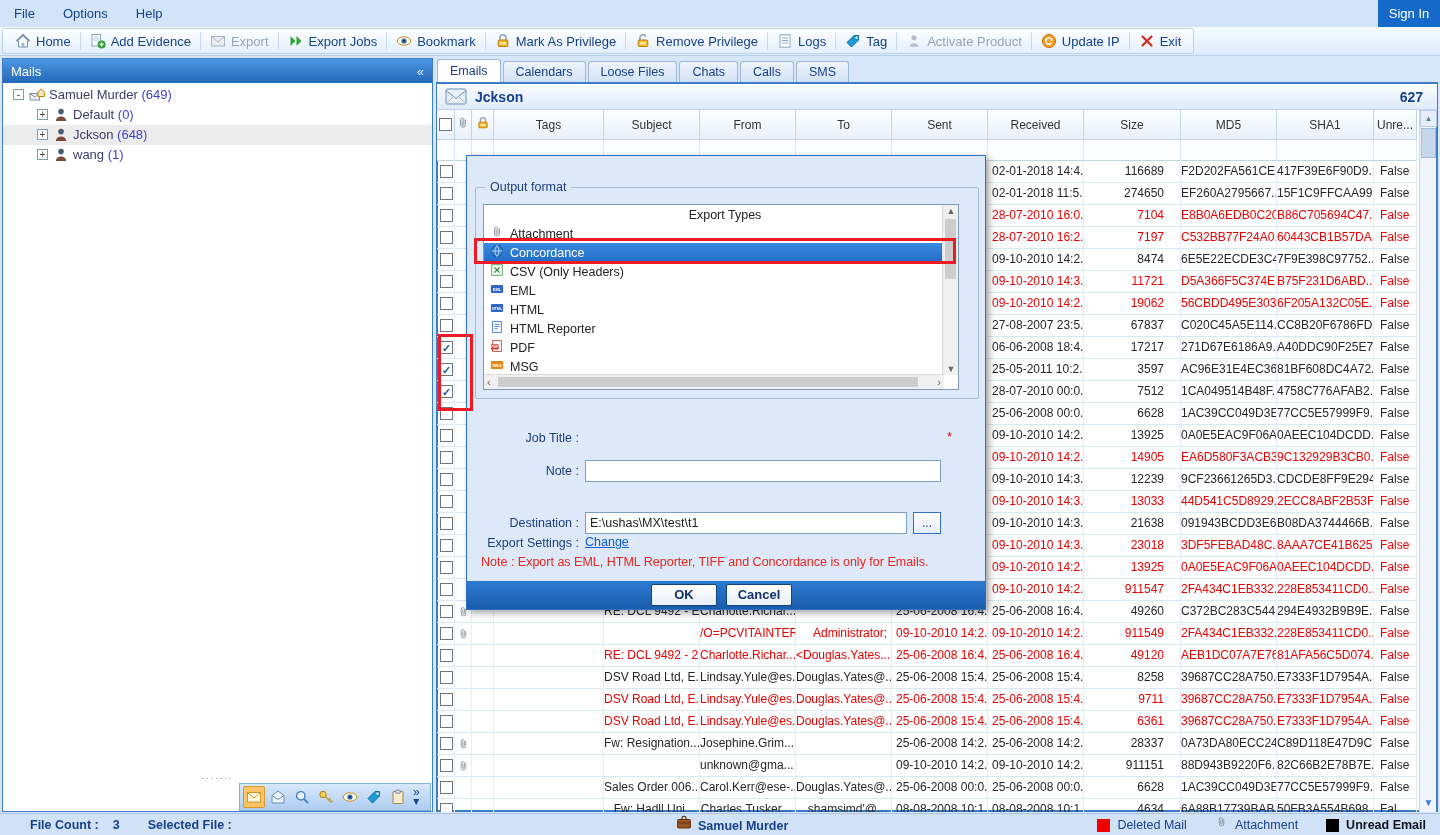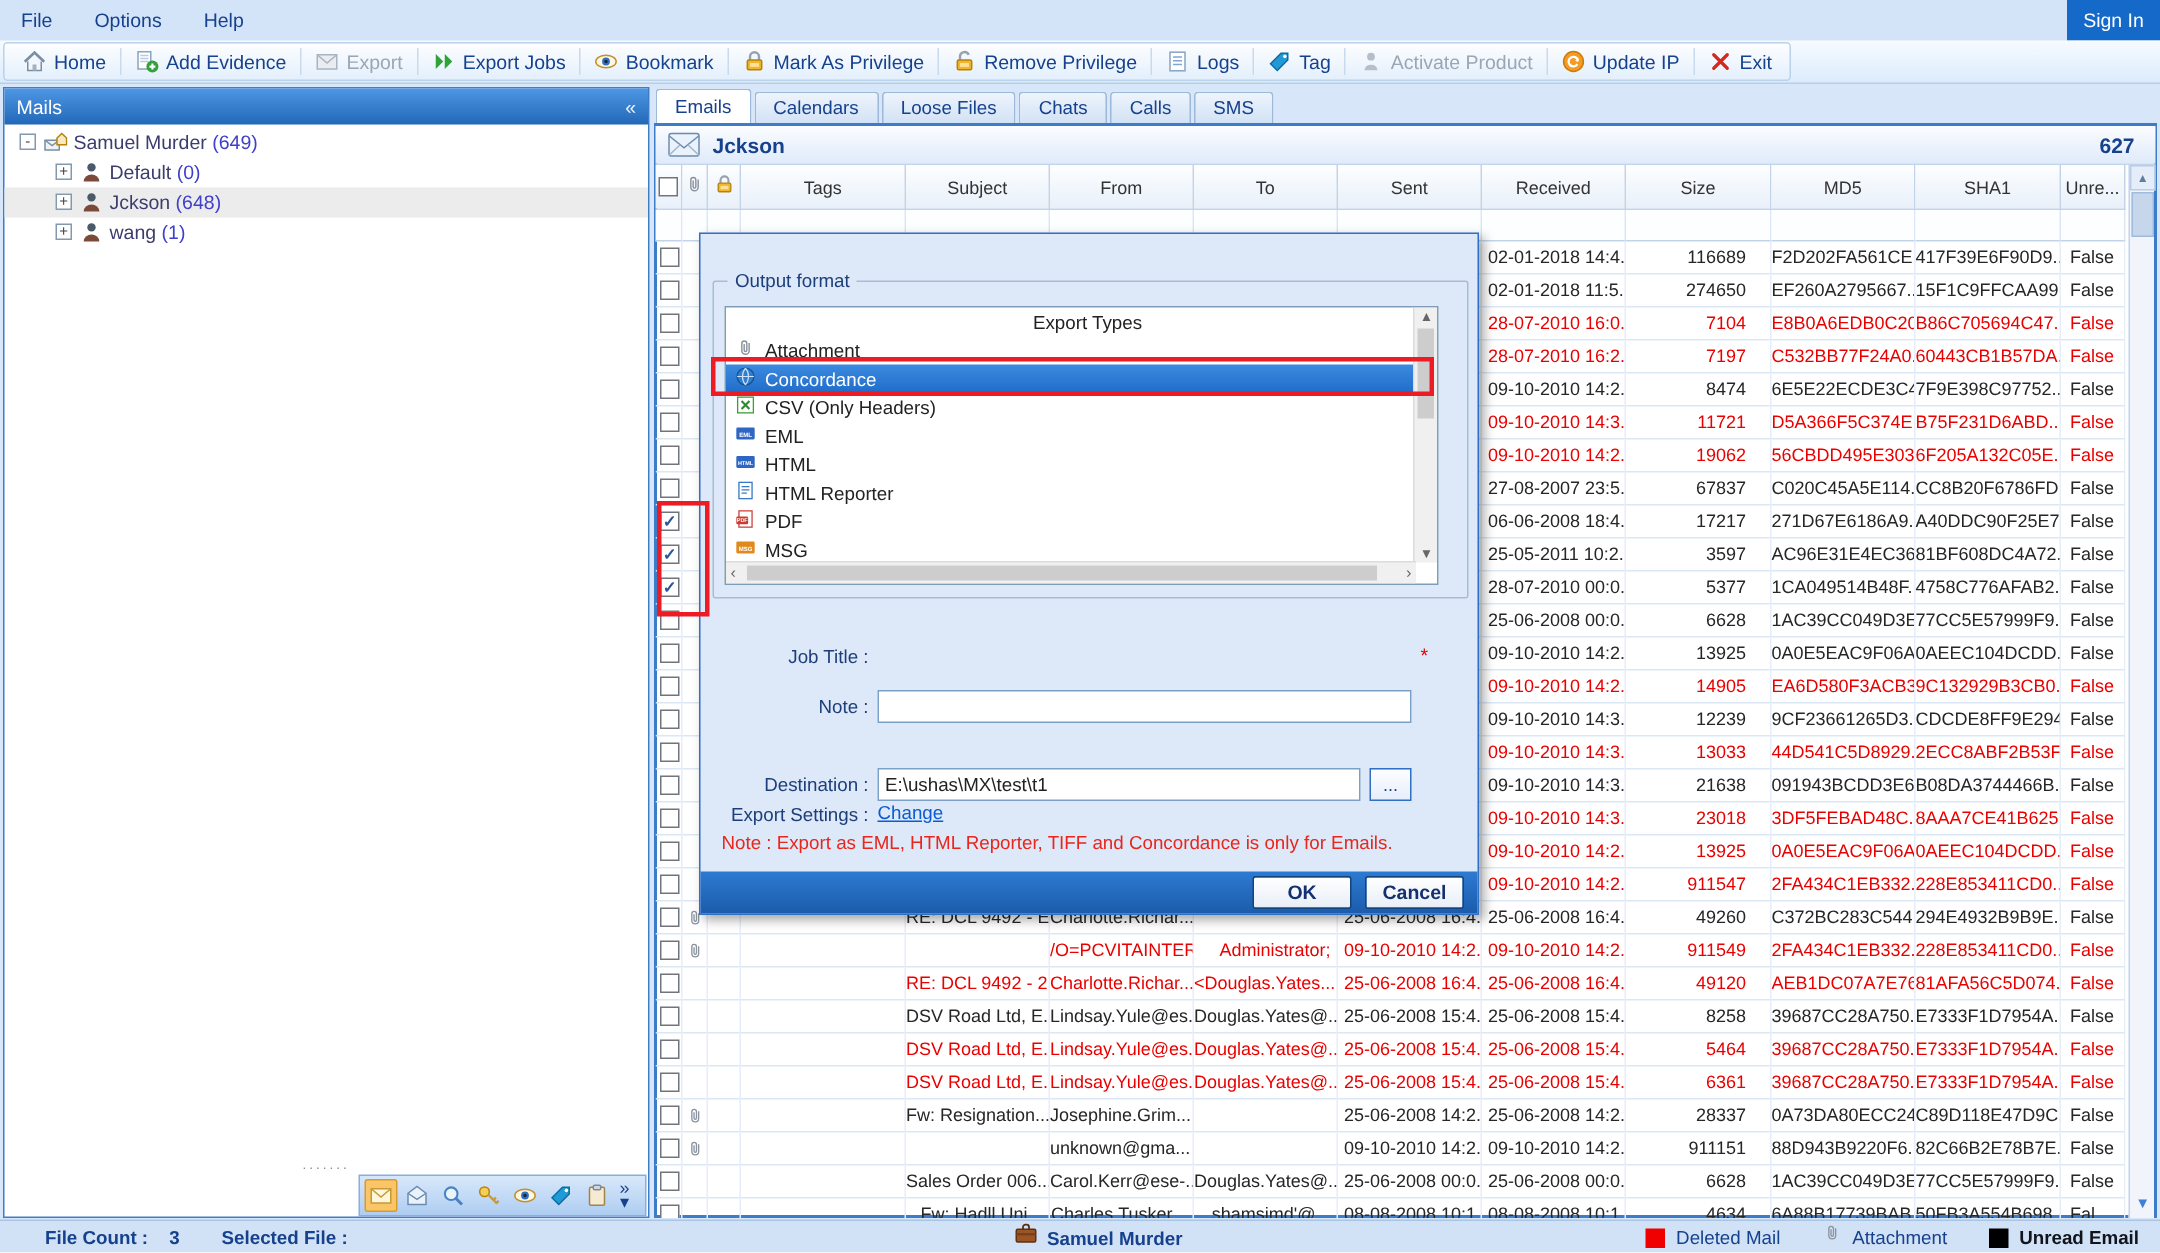--- a/index.html
+++ b/index.html
@@ -89,21 +89,21 @@
   #dlg-list-hscroll .al1 { position:absolute; left:3px; top:0; color:#666; font-size:11px; line-height:14px; }
   #dlg-list-hscroll .ar1 { position:absolute; right:3px; top:0; color:#666; font-size:11px; line-height:14px; }
   #dlg-list-hscroll .th { position:absolute; left:14px; top:2px; width:420px; height:10px; background:#cdcdcd; }
   .fieldrow { position:absolute; left:0; width:100%; height:22px; }
   .flabel2 { position:absolute; left:14px; width:98px; text-align:right; font-size:12.5px; color:#1c3f7a; line-height:22px; }
   .finput { position:absolute; left:118px; top:0; width:356px; height:22px; border:1px solid #7aa0c8; background:#fff; font-size:12.5px; font-family:"Liberation Sans",sans-serif; color:#222; padding:0 4px; }
   .req { position:absolute; left:480px; top:2px; color:#e00000; font-size:13px; }
   #dlg-browse { position:absolute; left:446px; top:0; width:28px; height:22px; background:linear-gradient(#fdfeff,#e7eefb); border:1px solid #2f6fc4; color:#16418c; font-size:12px; text-align:center; line-height:20px; }
   #dlg-change { position:absolute; left:118px; top:3px; font-size:12.5px; color:#0b5bd3; text-decoration:underline; }
   #dlg-note { position:absolute; left:14px; top:399px; width:494px; font-size:12.5px; color:#e8261c; }
-  #dlg-footer { position:absolute; left:0; bottom:0; width:100%; height:28px; background:linear-gradient(#2d7ad2,#1b5cab); display:flex; align-items:center; justify-content:flex-end; gap:9px; padding-right:9px; }
+  #dlg-footer { position:absolute; left:0; bottom:0; width:100%; height:28px; background:linear-gradient(#2d7ad2,#1b5cab); display:flex; align-items:center; justify-content:center; gap:9px; padding-right:9px; }
   .dlg-btn { min-width:66px; height:22px; background:linear-gradient(#ffffff,#e8eef8); border:1px solid #12457e; border-radius:2px; color:#12316e; font-size:13px; font-weight:bold; text-align:center; line-height:20px; padding:0 8px; }
 
   
   #redbox-concordance { position:absolute; left:474px; top:238px; width:482px; height:26px; border:3px solid #ed1b24; z-index:30; }
   #redbox-checkboxes { position:absolute; left:438px; top:334px; width:35px; height:77px; border:3px solid #ed1b24; z-index:30; }
 
   
   #statusbar { position:absolute; left:0; top:813px; width:1440px; height:22px; background:#d2e2f6; border-top:1px solid #aac4e4; font-size:12.5px; color:#16418c; }
   #sb-left { position:absolute; left:30px; top:0; line-height:22px; font-weight:bold; display:flex; gap:14px; }
   #sb-case { position:absolute; left:676px; top:0; line-height:22px; font-weight:bold; display:flex; align-items:center; gap:6px; }
@@ -574,21 +574,21 @@
       <div class="trow">
         <div class="cell ac" style="width: 18px;"><span class="cb">✓</span></div>
         <div class="cell ac" style="width: 17px;"></div>
         <div class="cell ac" style="width: 22px;"></div>
         <div class="cell al" style="width: 110px;"></div>
         <div class="cell ar" style="width: 96px;"></div>
         <div class="cell ar" style="width: 96px;"></div>
         <div class="cell ar" style="width: 96px;"></div>
         <div class="cell al" style="width: 96px;"></div>
         <div class="cell al" style="width: 96px;">28-07-2010 00:0...</div>
-        <div class="cell asz" style="width: 97px;">5377</div>
+        <div class="cell asz" style="width: 97px;">7512</div>
         <div class="cell ac" style="width: 96px;">1CA049514B48F...</div>
         <div class="cell ac" style="width: 97px;">4758C776AFAB2...</div>
         <div class="cell aun" style="width: 43px;">False</div>
       </div>
       <div class="trow">
         <div class="cell ac" style="width: 18px;"><span class="cb"></span></div>
         <div class="cell ac" style="width: 17px;"></div>
         <div class="cell ac" style="width: 22px;"></div>
         <div class="cell al" style="width: 110px;"></div>
         <div class="cell ar" style="width: 96px;"></div>
@@ -788,21 +788,21 @@
       <div class="trow deleted">
         <div class="cell ac" style="width: 18px;"><span class="cb"></span></div>
         <div class="cell ac" style="width: 17px;"></div>
         <div class="cell ac" style="width: 22px;"></div>
         <div class="cell al" style="width: 110px;"></div>
         <div class="cell ar" style="width: 96px;">DSV Road Ltd, E...</div>
         <div class="cell ar" style="width: 96px;">Lindsay.Yule@es...</div>
         <div class="cell ar" style="width: 96px;">Douglas.Yates@...</div>
         <div class="cell al" style="width: 96px;">25-06-2008 15:4...</div>
         <div class="cell al" style="width: 96px;">25-06-2008 15:4...</div>
-        <div class="cell asz" style="width: 97px;">5464</div>
+        <div class="cell asz" style="width: 97px;">9711</div>
         <div class="cell ac" style="width: 96px;">39687CC28A750...</div>
         <div class="cell ac" style="width: 97px;">E7333F1D7954A...</div>
         <div class="cell aun" style="width: 43px;">False</div>
       </div>
       <div class="trow deleted">
         <div class="cell ac" style="width: 18px;"><span class="cb"></span></div>
         <div class="cell ac" style="width: 17px;"></div>
         <div class="cell ac" style="width: 22px;"></div>
         <div class="cell al" style="width: 110px;"></div>
         <div class="cell ar" style="width: 96px;">DSV Road Ltd, E...</div>

